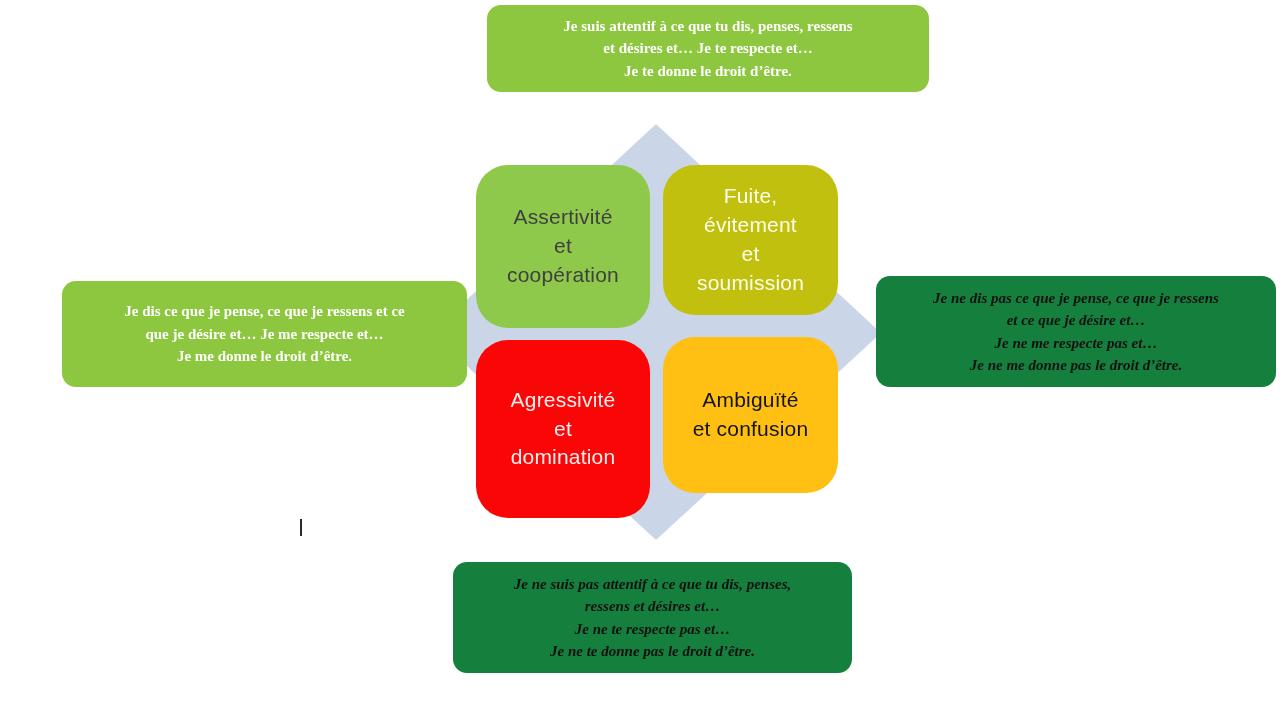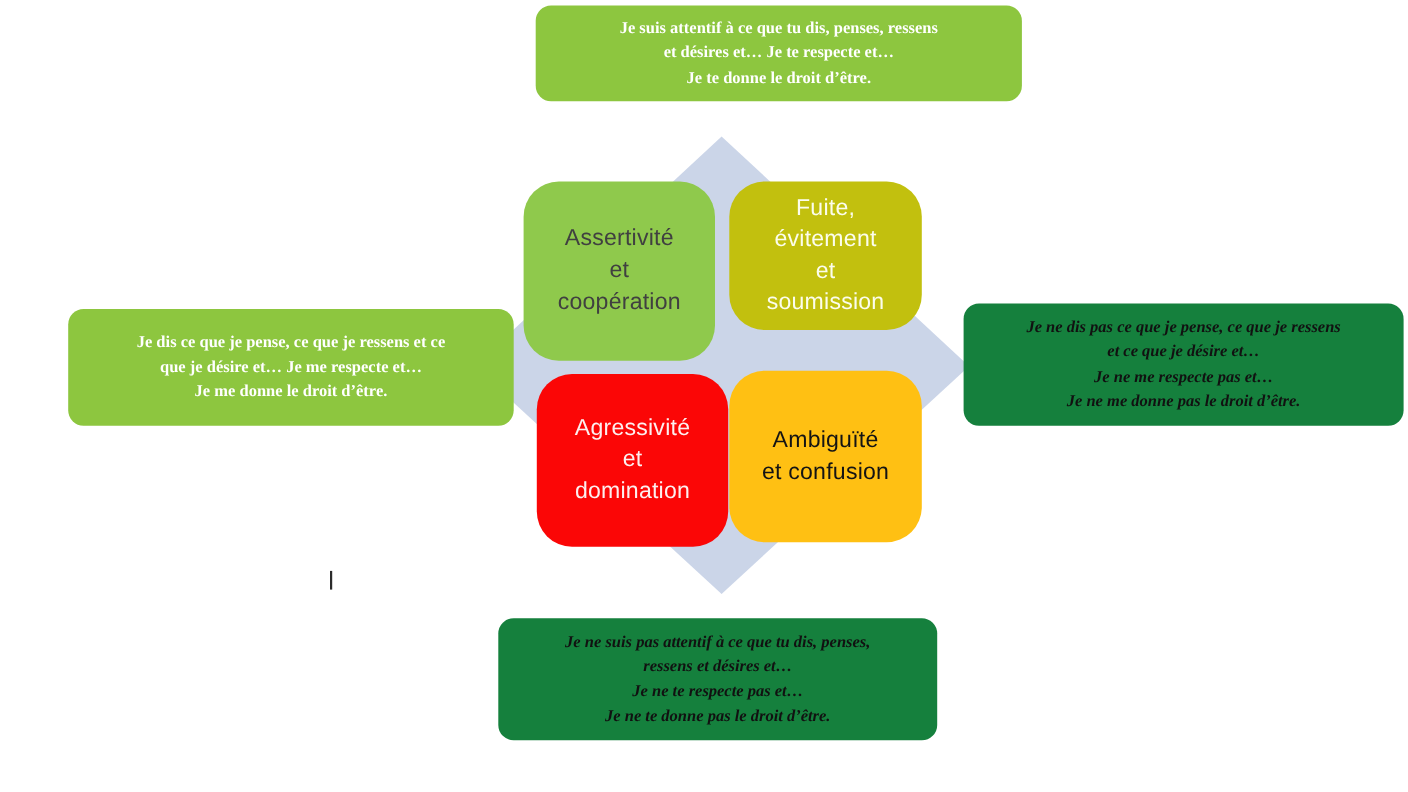--- a/index.html
+++ b/index.html
@@ -35,25 +35,25 @@
     font-size: 21px;
     line-height: 1.38;
     white-space: pre-line;
     letter-spacing: 0.2px;
   }
   .quad-assertivite {
     left: 476px; top: 165px; width: 174px; height: 163px;
     background: #8FC94C; color: #404040;
   }
   .quad-fuite {
-    left: 663px; top: 165px; width: 175px; height: 135px;
+    left: 663px; top: 165px; width: 175px; height: 150px;
     background: #C2C00E; color: #FCFDEC;
   }
   .quad-agressivite {
-    left: 488px; top: 340px; width: 174px; height: 157px;
+    left: 476px; top: 340px; width: 174px; height: 178px;
     background: #FB0606; color: #FDEFEF;
   }
   .quad-ambiguite {
     left: 663px; top: 337px; width: 175px; height: 156px;
     background: #FFC013; color: #141414; text-align: center;
   }
   .callout {
     position: absolute;
     display: flex;
     align-items: center;

